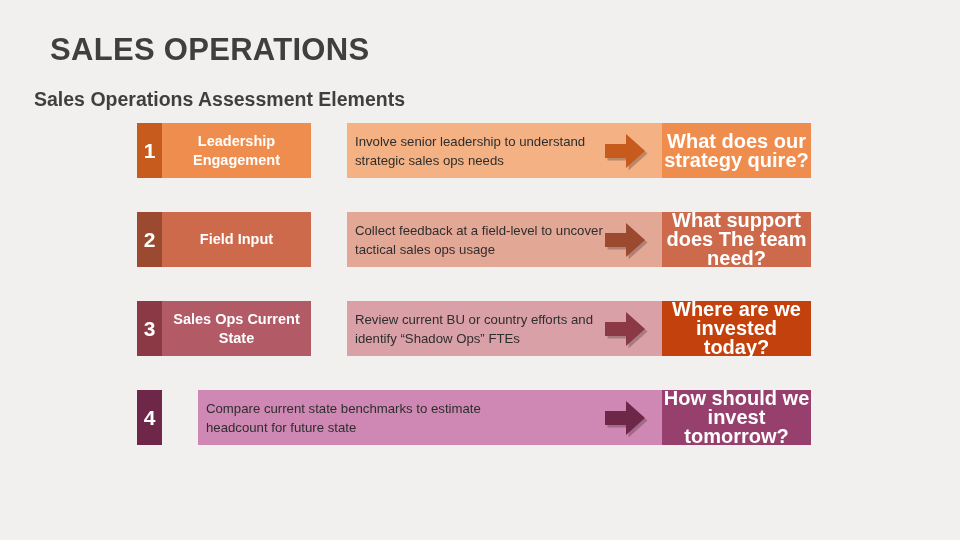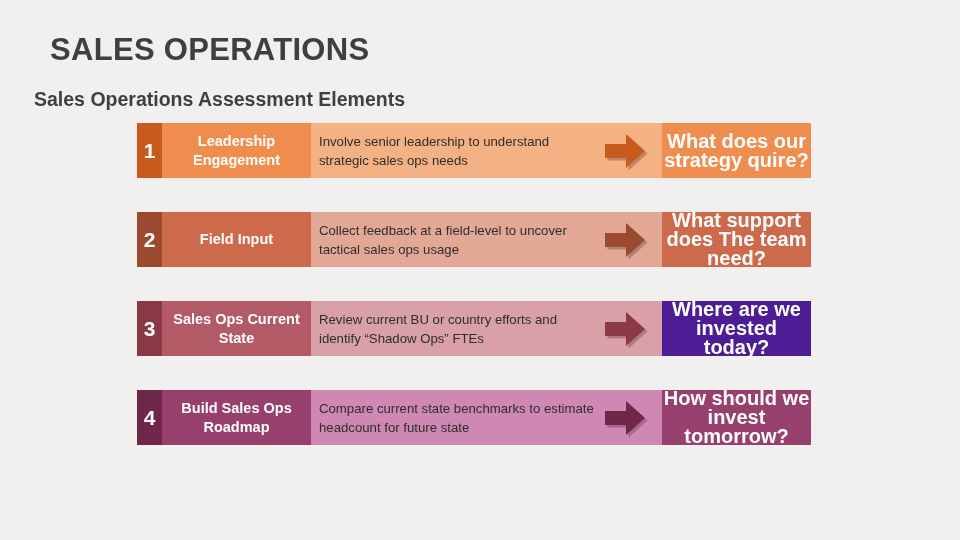--- a/index.html
+++ b/index.html
@@ -82,20 +82,21 @@
     padding: 12px 4px;
     box-sizing: border-box;
   }
   .desc-block {
     flex: 1 1 auto;
     position: relative;
     display: flex;
     align-items: center;
     padding-left: 8px;
     box-sizing: border-box;
+    margin-left: 36px;
   }
   .desc-text {
     color: #2e2e2e;
     font-size: 13.2px;
     line-height: 19px;
     max-width: 275px;
   }
   .arrow-wrap {
     position: absolute;
     right: 14px;
@@ -164,25 +165,24 @@
       <div class="title-block" style="background: rgb(178, 90, 102);">Sales Ops Current State</div>
       <div class="desc-block" style="background: rgb(217, 160, 167);">
         <div class="desc-text">Review current BU or country efforts and identify “Shadow Ops” FTEs</div>
         <span class="arrow-wrap">
           <svg viewBox="0 0 46 40" xmlns="http://www.w3.org/2000/svg">
             <polygon points="3,13 24,13 24,3 43,20 24,37 24,27 3,27" fill="rgba(60,40,40,0.30)" transform="translate(2.5,2.5)"></polygon>
             <polygon points="3,13 24,13 24,3 43,20 24,37 24,27 3,27" fill="#8b3a45"></polygon>
           </svg>
         </span>
       </div>
-      <div class="q-block" style="background: #4c1d95;">Where are we invested today?</div>
+      <div class="q-block" style="background: #c2410c;">Where are we invested today?</div>
     </div>
     <div class="row">
       <div class="num-block" style="background: rgb(110, 39, 73);">4</div>
-      <div class="title-block" style="background: rgb(151, 64, 110);">Build Sales Ops Roadmap</div>
       <div class="desc-block" style="background: rgb(207, 135, 180);">
         <div class="desc-text">Compare current state benchmarks to estimate headcount for future state</div>
         <span class="arrow-wrap">
           <svg viewBox="0 0 46 40" xmlns="http://www.w3.org/2000/svg">
             <polygon points="3,13 24,13 24,3 43,20 24,37 24,27 3,27" fill="rgba(60,40,40,0.30)" transform="translate(2.5,2.5)"></polygon>
             <polygon points="3,13 24,13 24,3 43,20 24,37 24,27 3,27" fill="#6e2749"></polygon>
           </svg>
         </span>
       </div>
       <div class="q-block" style="background: rgb(151, 64, 110);">How should we invest tomorrow?</div>

